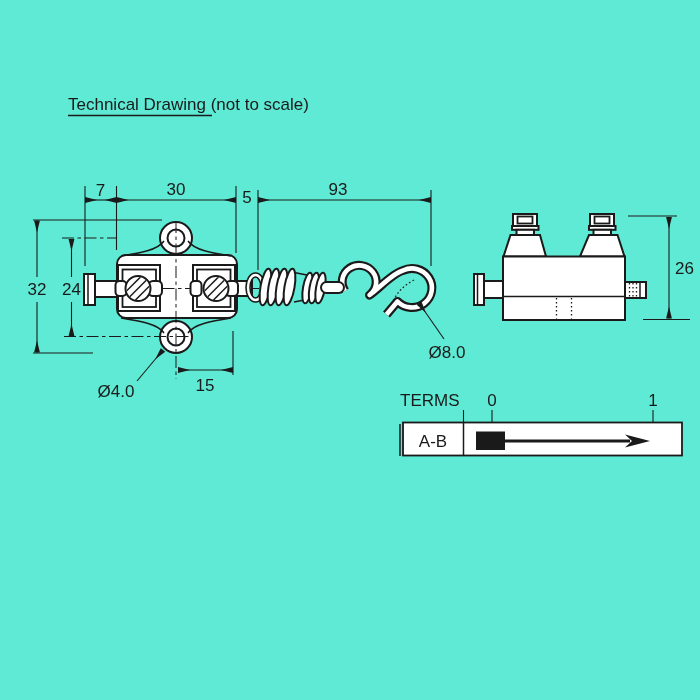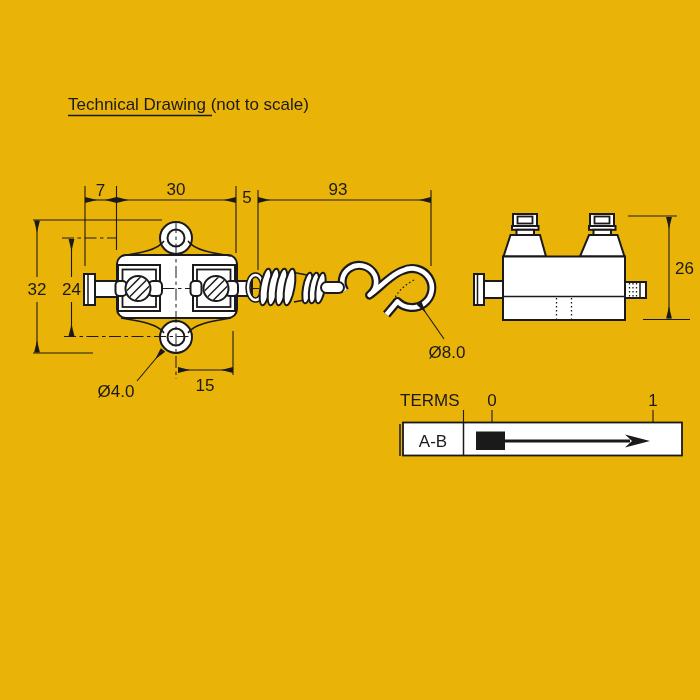--- a/index.html
+++ b/index.html
@@ -1,16 +1,16 @@
 <!DOCTYPE html>
 <html><head>
 <meta charset="utf-8">
 <style>
   html,body{margin:0;padding:0;background:#ffffff;}
-  .page{position:relative;width:700px;height:700px;background:#eab308;overflow:hidden;}
+  .page{position:relative;width:700px;height:700px;background:#5eead4;overflow:hidden;}
   svg text{font-family:"Liberation Sans", sans-serif; fill:#1a1a1a;}
   .t-title{font-size:17px;}
   .t-dim{font-size:17px;}
   .t-table{font-size:17px;}
   .outline{fill:#ffffff;stroke:#1a1a1a;stroke-width:2;}
   .frame{fill:none;stroke:#1a1a1a;stroke-width:1.8;}
   .thin{fill:none;stroke:#1a1a1a;stroke-width:1.5;}
   .dim{fill:none;stroke:#1a1a1a;stroke-width:1.1;}
   .cl{fill:none;stroke:#1a1a1a;stroke-width:1;stroke-dasharray:12 3.5 3.5 3.5;}
   .dot{fill:none;stroke:#1a1a1a;stroke-width:1.3;stroke-dasharray:1.6 2.4;}

